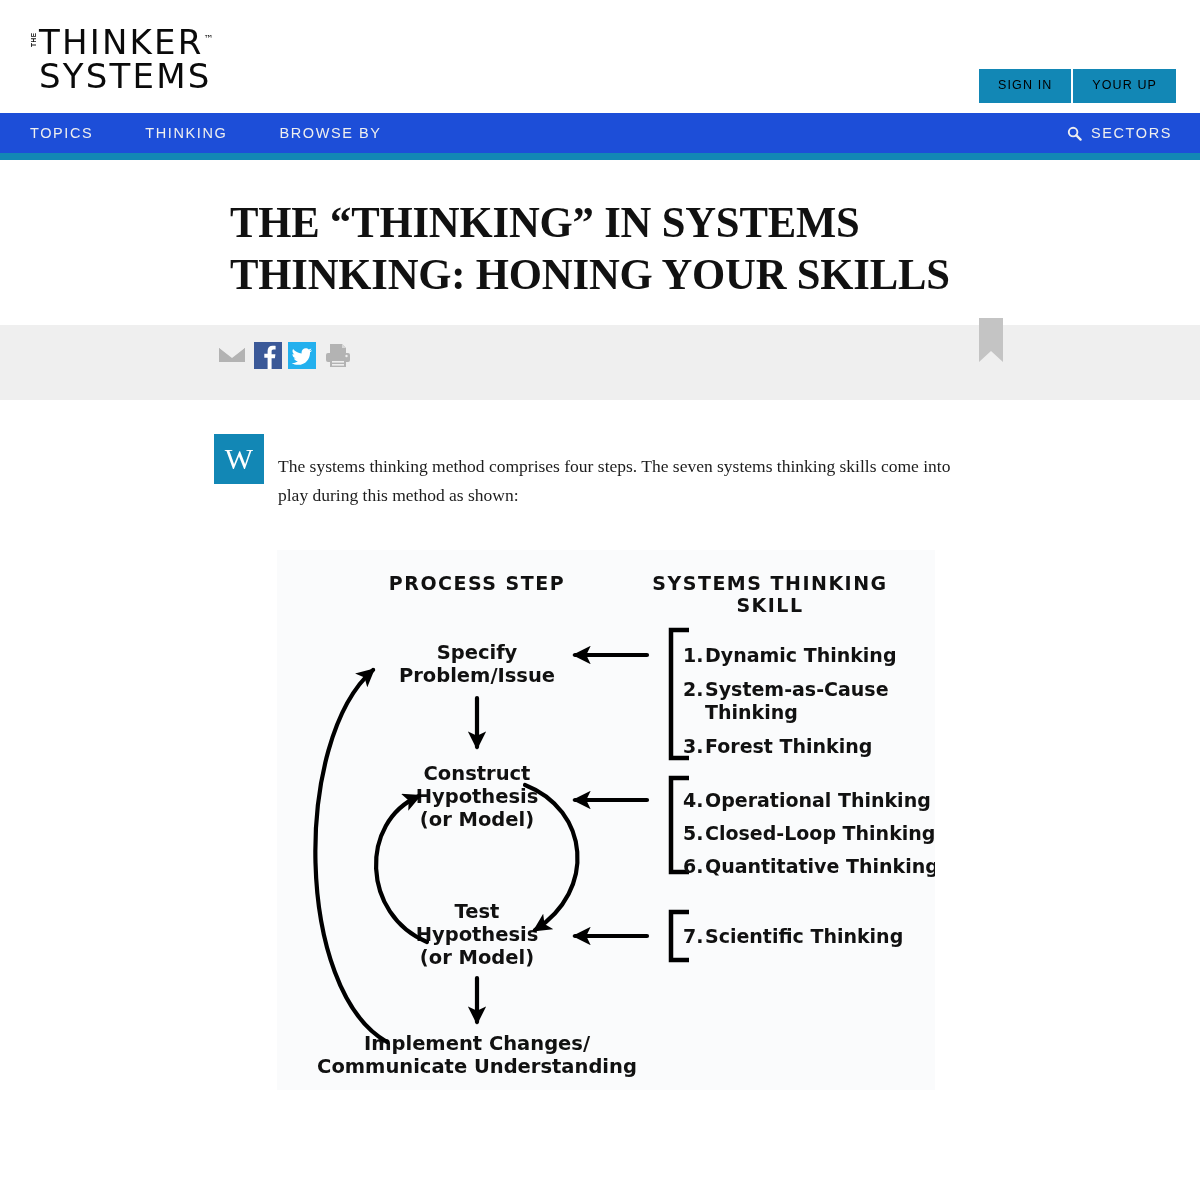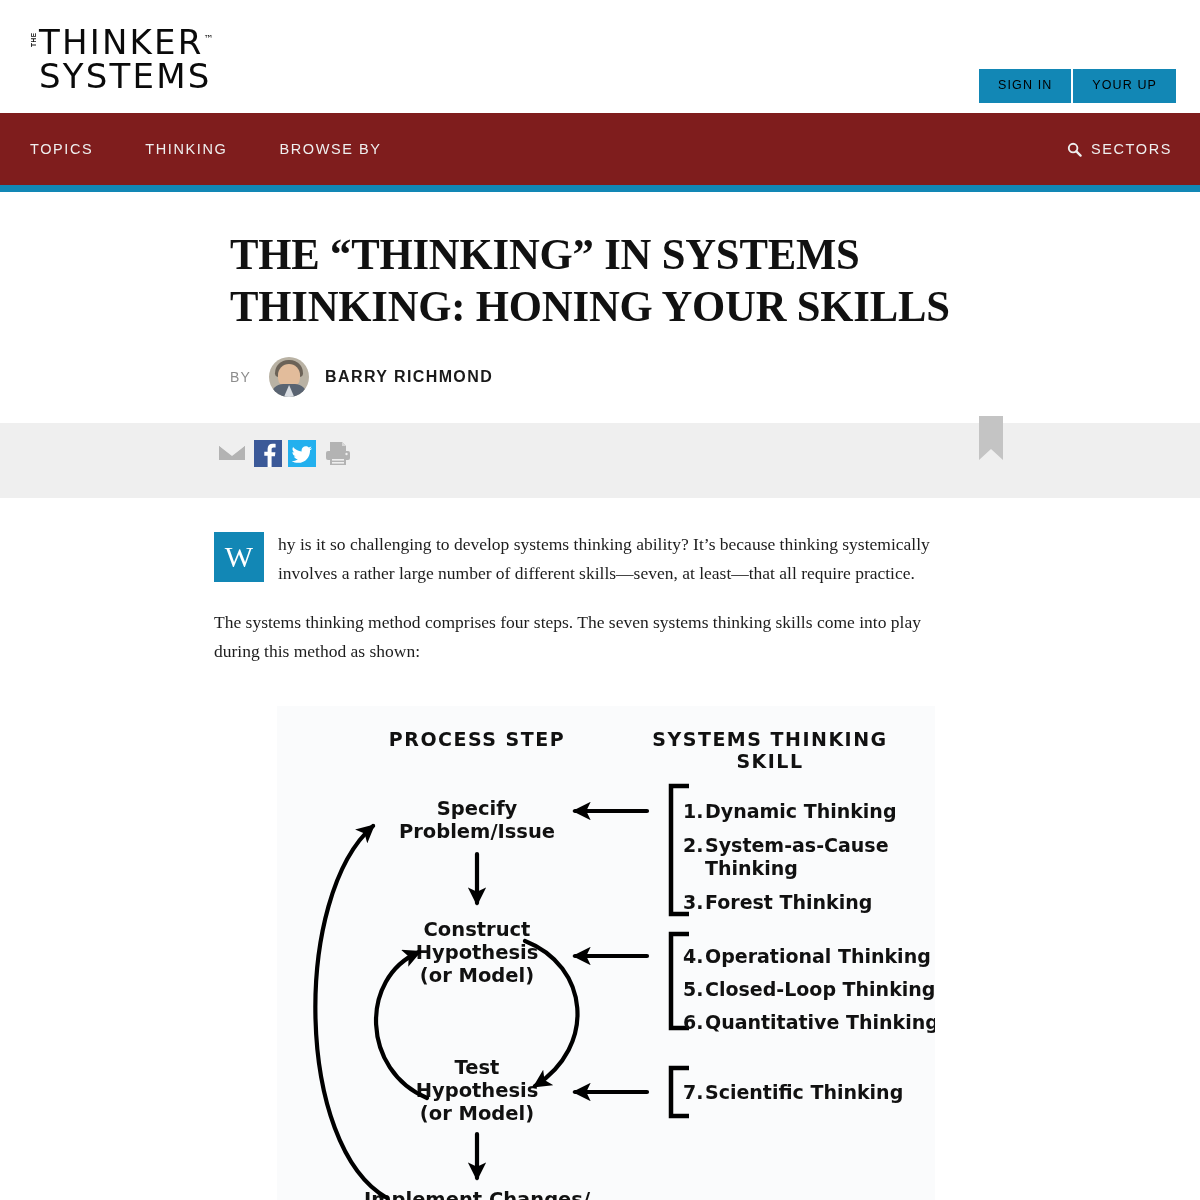--- a/index.html
+++ b/index.html
@@ -63,22 +63,22 @@
     cursor:pointer;
     line-height:1;
     border:none;
     font-family:"Liberation Sans", sans-serif;
   }
   .auth-btn + .auth-btn { margin-left:2px; }
 
   
   .navbar {
     position:relative;
-    height:72px;
-    background:#7f1d1d;
+    height:40px;
+    background:#1d4ed8;
     display:flex;
     align-items:center;
   }
   .nav-items { display:flex; padding-left:30px; }
   .nav-item {
     color:#efefef;
     font-size:14.5px;
     letter-spacing:1.6px;
     margin-right:52px;
     cursor:pointer;
@@ -271,30 +271,20 @@
       <circle cx="6.5" cy="6.5" r="4.6" fill="none" stroke="#efefef" stroke-width="2"></circle>
       <line x1="10" y1="10" x2="14.5" y2="14.5" stroke="#efefef" stroke-width="2.4" stroke-linecap="round"></line>
     </svg>
     <span class="nav-search-label">SECTORS</span>
   </div>
 </div>
 <div class="accent-bar"></div>
 
 <div class="article-head">
   <h1 class="headline">THE “THINKING” IN SYSTEMS THINKING: HONING YOUR SKILLS</h1>
-  <div class="byline">
-    <span class="byline-by">BY</span>
-    <div class="avatar">
-      <div class="hair"></div>
-      <div class="face"></div>
-      <div class="body"></div>
-      <div class="shirt"></div>
-    </div>
-    <span class="byline-author">BARRY RICHMOND</span>
-  </div>
 </div>
 
 <div class="share-band">
   <div class="share-icons">
     <svg width="32" height="32" viewBox="0 0 32 32">
       <path d="M3 9 h26 v14 h-26 z" fill="#b3b3b3"></path>
       <path d="M3 9 L16 19 L29 9 z" fill="#efefef"></path>
       <path d="M3 9 L16 20 L29 9 L29 10.5 L16 21.5 L3 10.5 z" fill="#b3b3b3"></path>
     </svg>
     <svg width="28" height="32" viewBox="0 0 28 32">
@@ -317,21 +307,21 @@
   </div>
   <div class="bookmark-wrap">
     <svg width="34" height="48" viewBox="0 0 34 48">
       <path d="M5 0 h24 v44 l-12 -11 l-12 11 z" fill="#c4c4c4"></path>
     </svg>
   </div>
 </div>
 
 <div class="body-content">
   <p class="para">
-    <span class="dropcap">W</span><span>hy is it so challenging to develop systems thinking ability? It’s because thinking systemically involves a rather large number of different skills—seven, at least—that all require practice.</span>
+    <span class="dropcap">W</span>
   </p>
   <p class="para">The systems thinking method comprises four steps. The seven systems thinking skills come into play during this method as shown:</p>
 
   <div class="figure">
     <svg width="658" height="530" viewBox="0 0 658 530">
       <defs>
         <marker id="ah" viewBox="0 0 10 10" refX="8.5" refY="5" markerWidth="4.4" markerHeight="4.4" orient="auto-start-reverse">
           <path d="M 0 0 L 10 5 L 0 10 L 2.4 5 z" fill="#000"></path>
         </marker>
       </defs>

